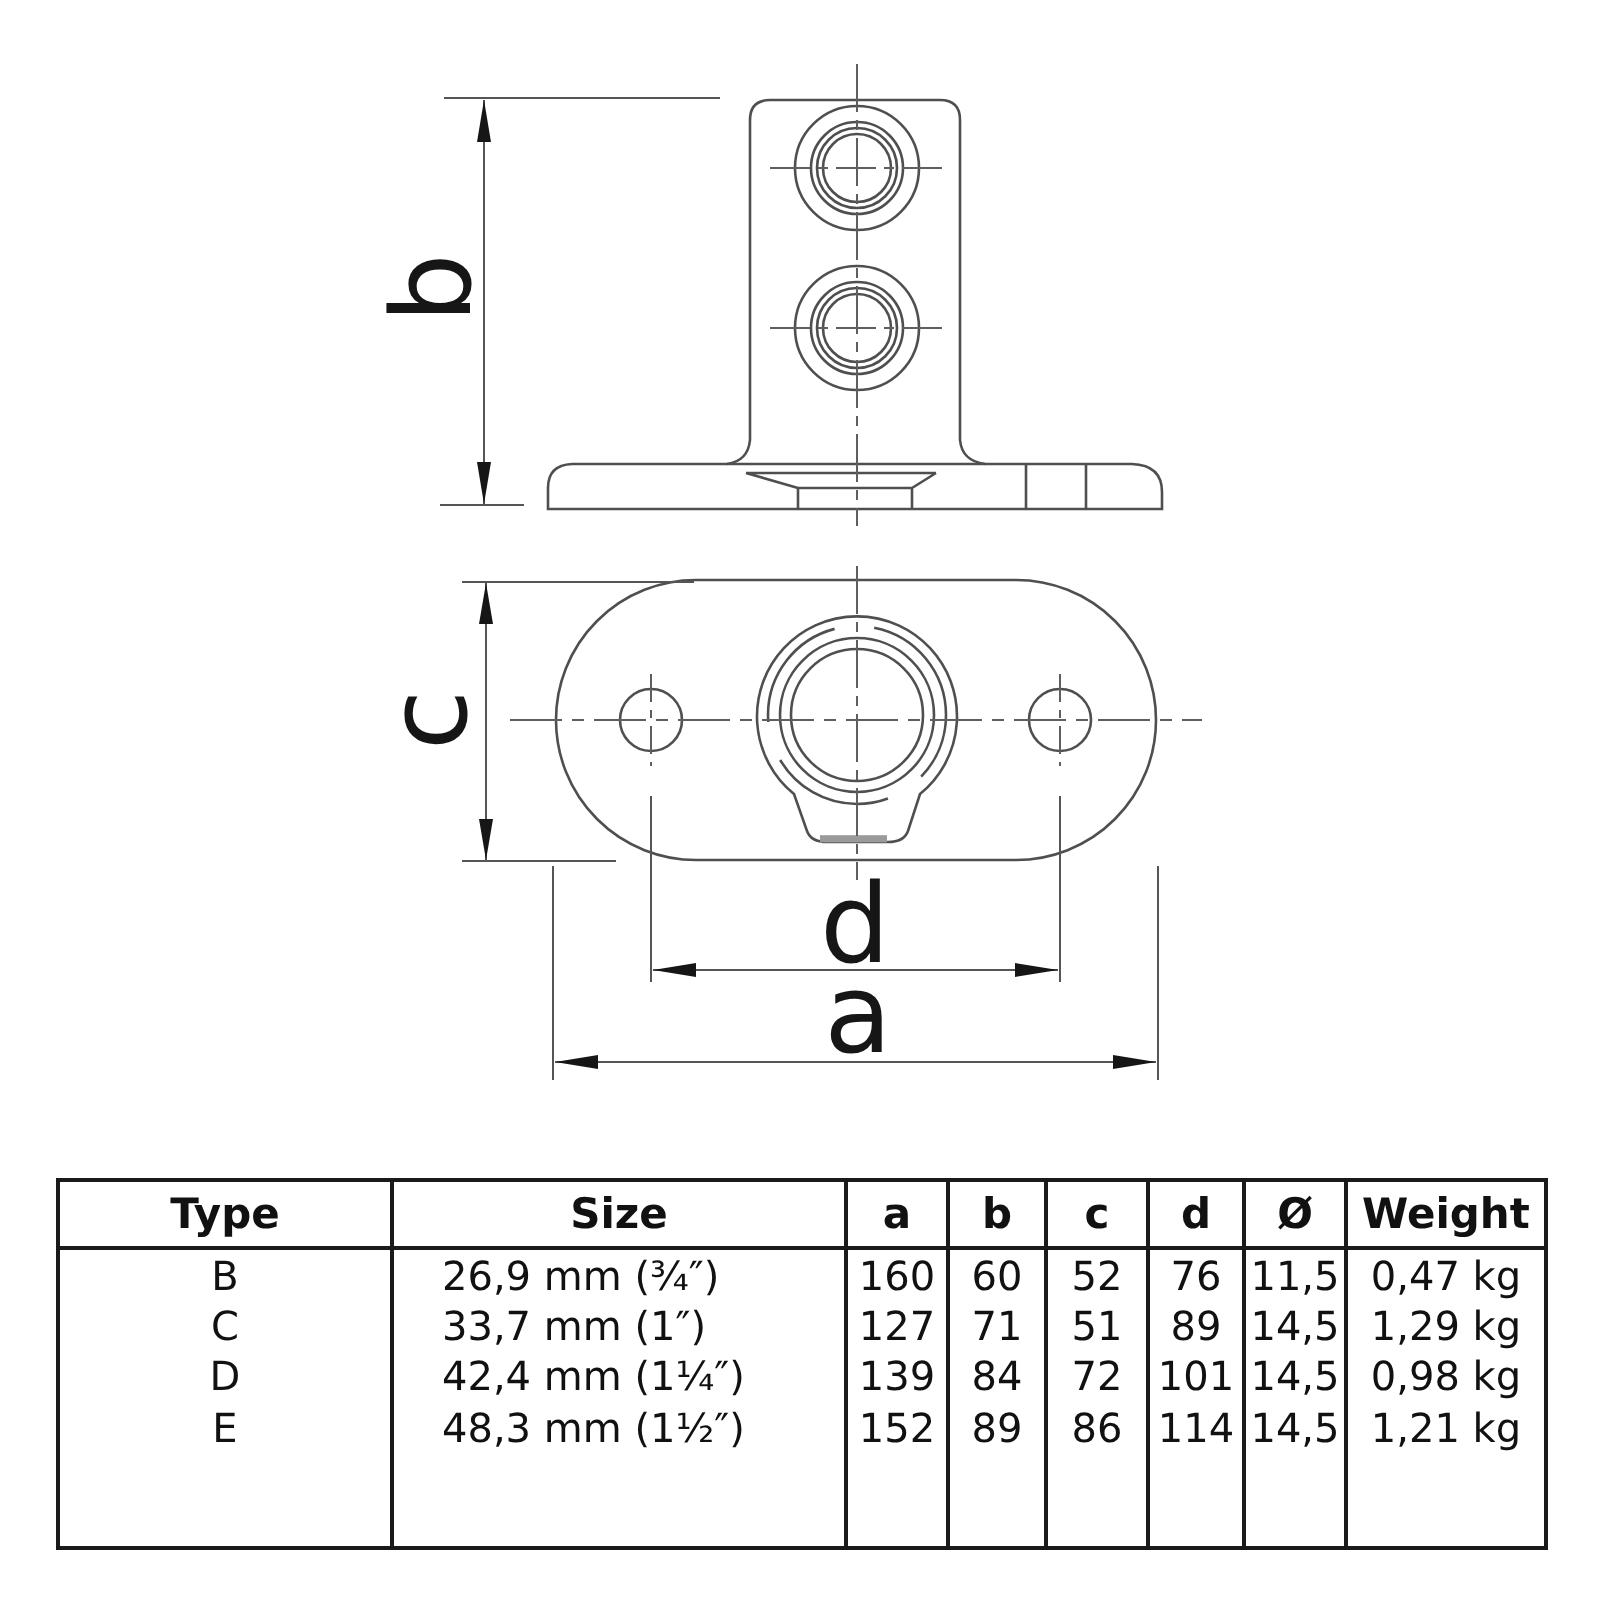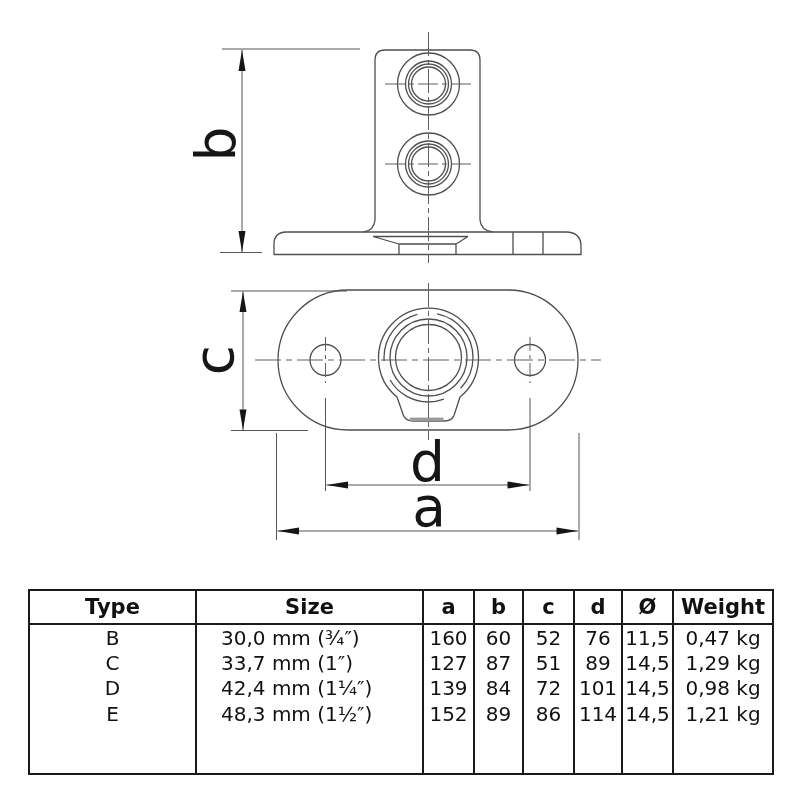--- a/index.html
+++ b/index.html
@@ -151,33 +151,33 @@
         <th>b</th>
         <th>c</th>
         <th>d</th>
         <th>Ø</th>
         <th>Weight</th>
       </tr>
     </thead>
     <tbody>
       <tr>
         <td>B</td>
-        <td class="size-cell">30,0 mm (¾″)</td>
+        <td class="size-cell">26,9 mm (¾″)</td>
         <td>160</td>
         <td>60</td>
         <td>52</td>
         <td>76</td>
         <td>11,5</td>
         <td>0,47 kg</td>
       </tr>
       <tr>
         <td>C</td>
         <td class="size-cell">33,7 mm (1″)</td>
         <td>127</td>
-        <td>87</td>
+        <td>71</td>
         <td>51</td>
         <td>89</td>
         <td>14,5</td>
         <td>1,29 kg</td>
       </tr>
       <tr>
         <td>D</td>
         <td class="size-cell">42,4 mm (1¼″)</td>
         <td>139</td>
         <td>84</td>

